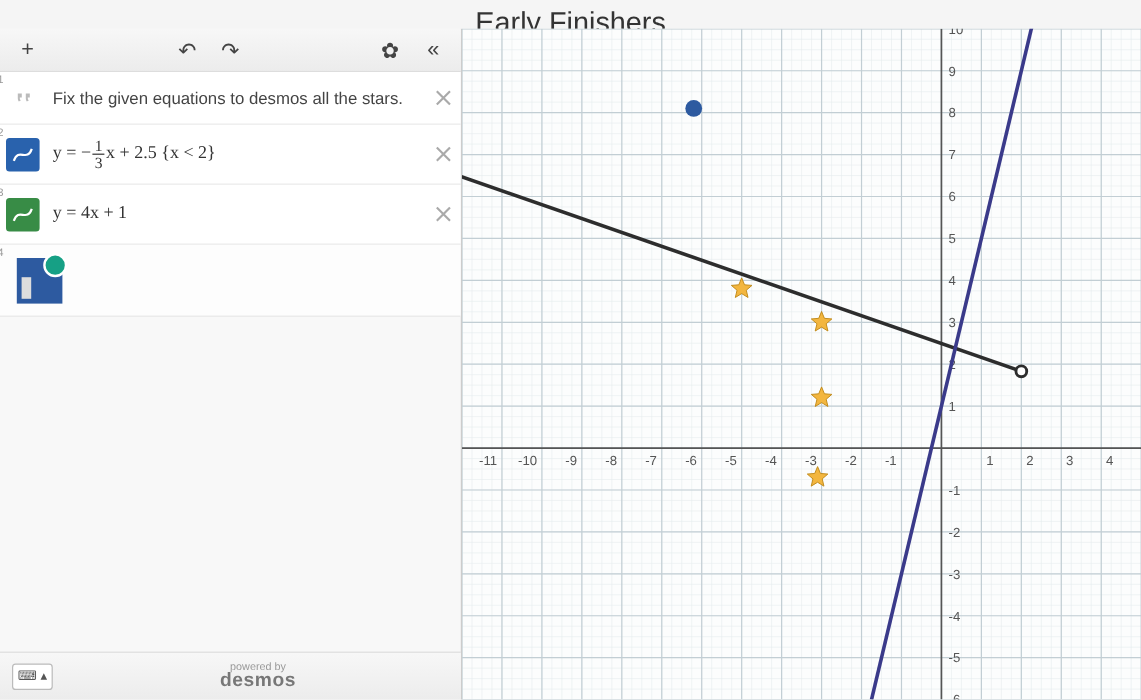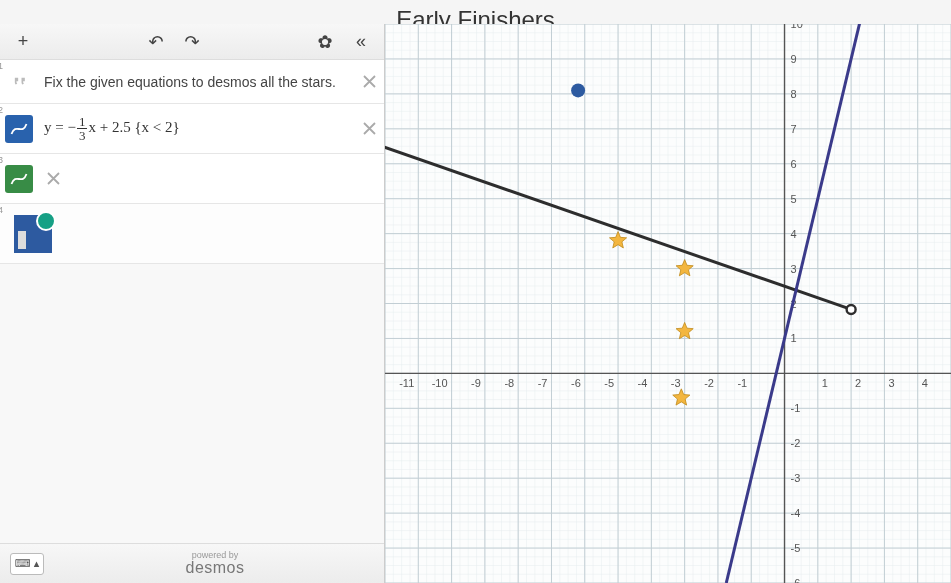--- a/index.html
+++ b/index.html
@@ -170,21 +170,21 @@
     cursor: pointer;
     color:#555;
     background:#fff;
   }
   .powered {
     flex: 1;
     text-align: center;
     line-height: 1;
   }
   .powered .small { font-size: 9px; color: #999; display:block;}
-  .powered .logo { font-size: 16px; color: #777; font-weight: 400; letter-spacing:0.5px;}
+  .powered .logo { font-size: 16px; color: #777; font-weight: 700; letter-spacing:0.5px;}
   
   .graph-area {
     flex: 1;
     position: relative;
     background: #fcfdfd;
   }
   .graph-area svg {
     position: absolute;
     inset: 0;
     width: 100%;
@@ -259,20 +259,21 @@
 
       <div class="row">
         <span class="index">3</span>
         <div class="handle">
           <div class="curve-icon c2">
             <svg viewBox="0 0 24 24">
                 <path d="M3 18 C8 4, 16 20, 21 6"></path>
               </svg>
           </div>
         </div>
+        <div class="content">y = 4x + 1</div>
         <div class="xbtn">
           <svg width="13" height="13" viewBox="0 0 13 13">
               <path stroke="#aaa" stroke-width="1.8" d="M1 1l11 11M12 1L1 12"></path>
             </svg>
         </div>
       </div>
 
       <div class="row img-row">
         <span class="index">4</span>
         <div class="img-thumb"></div>

